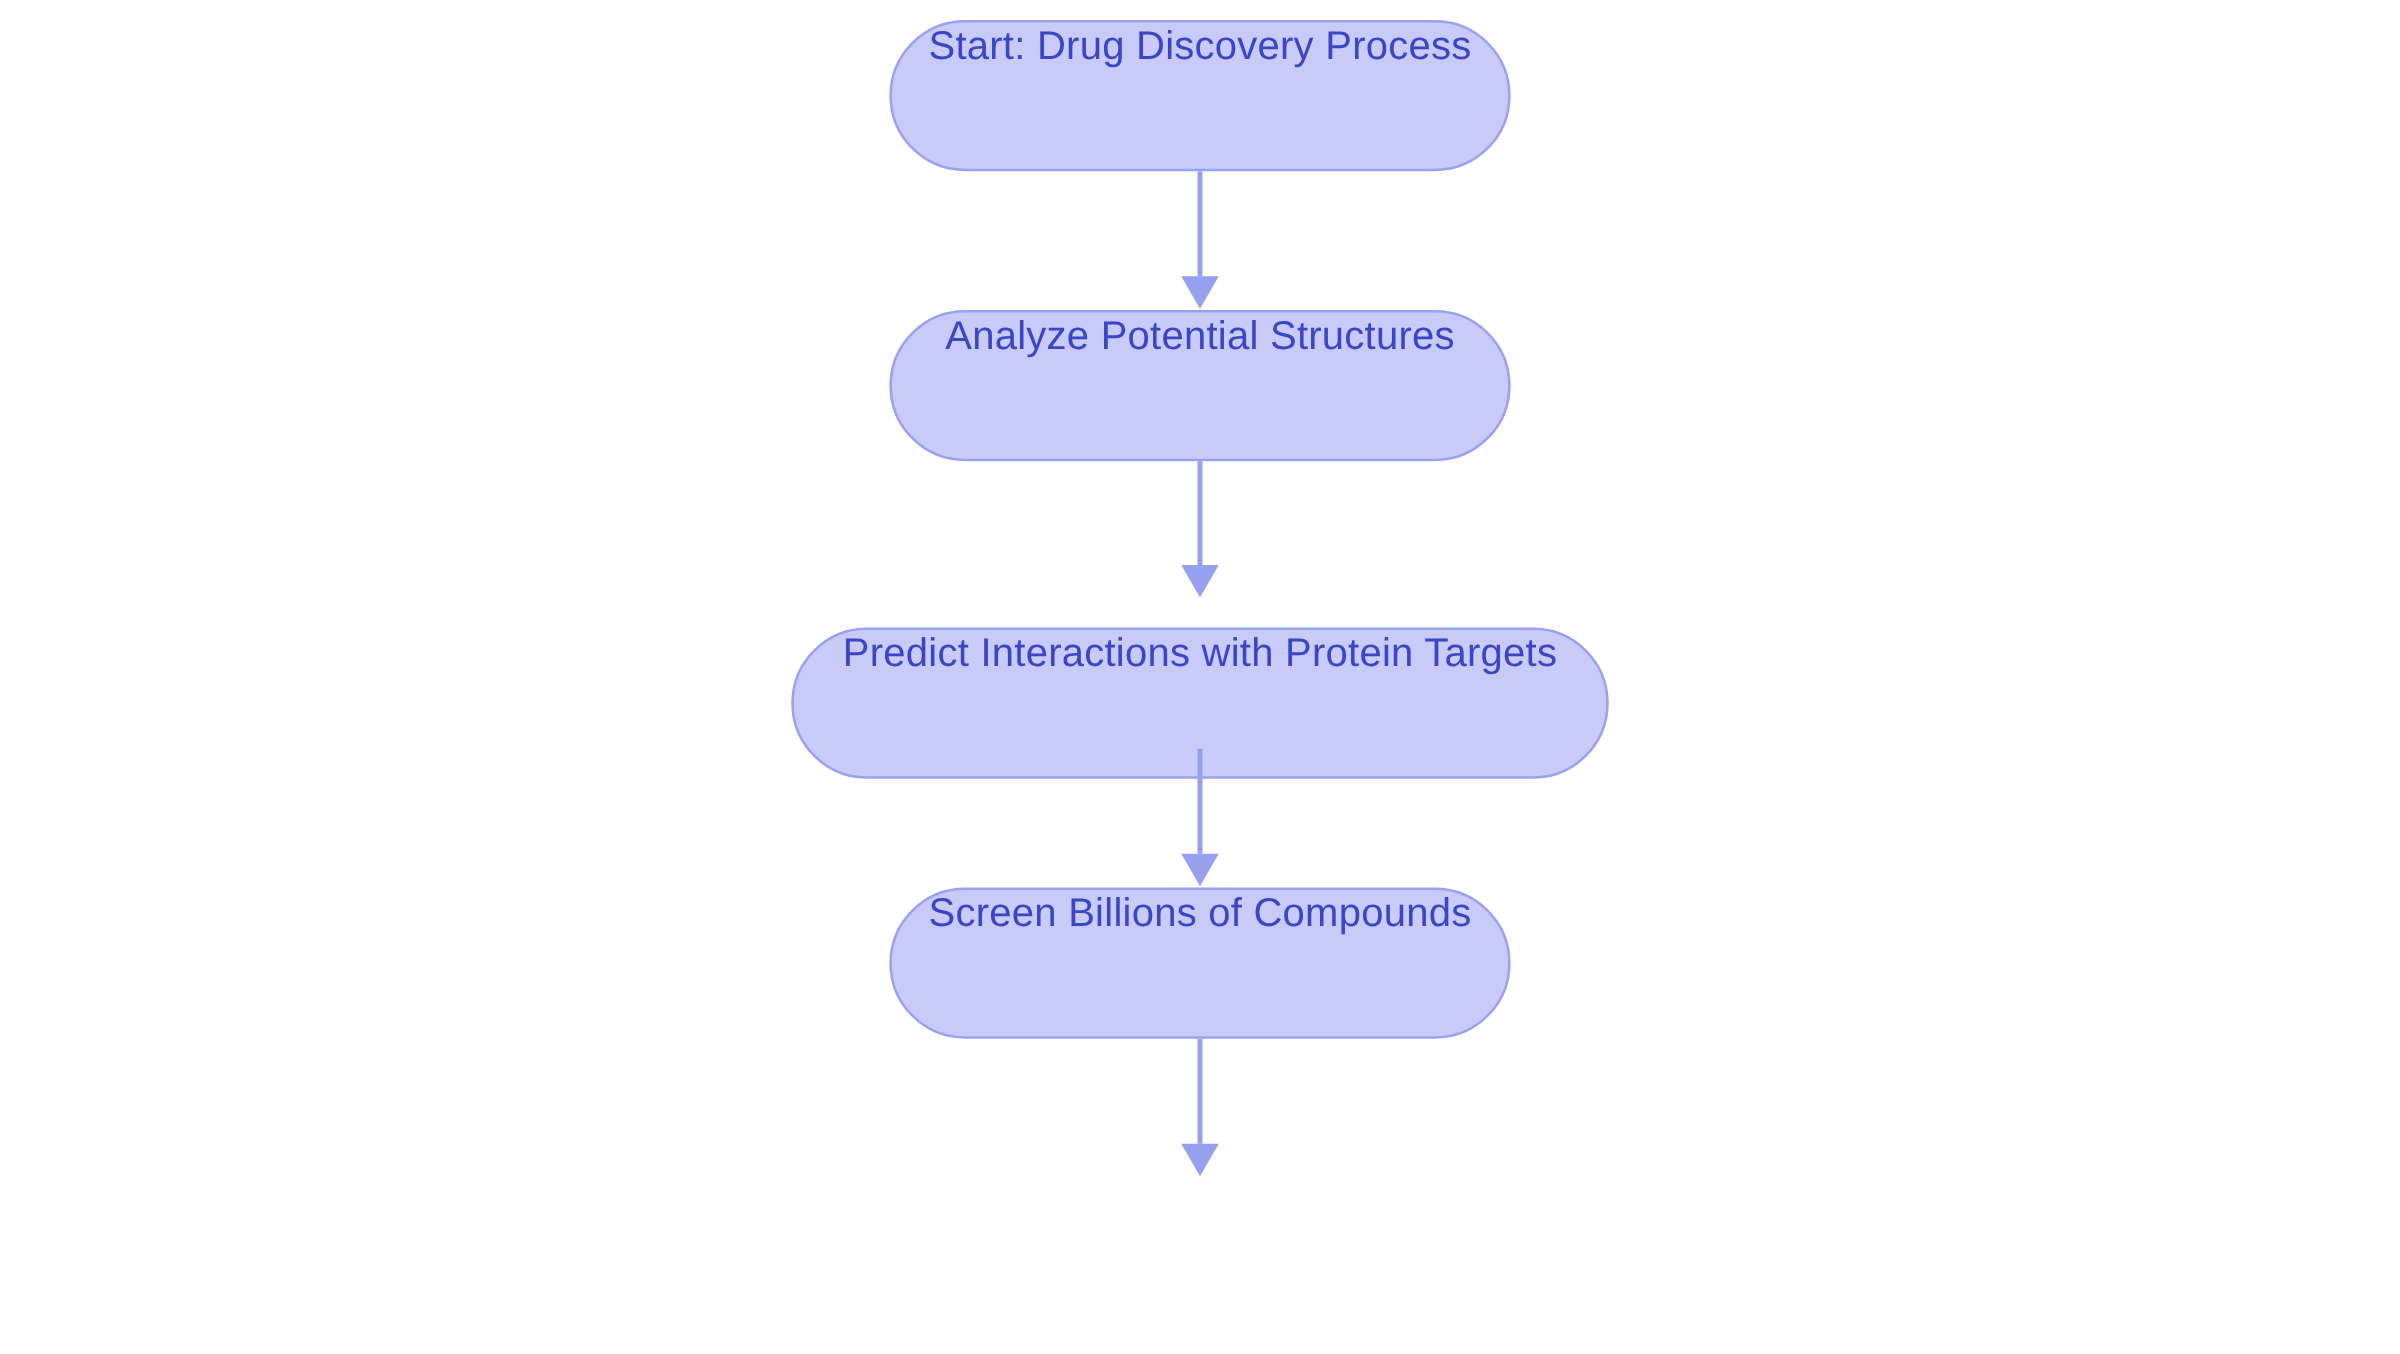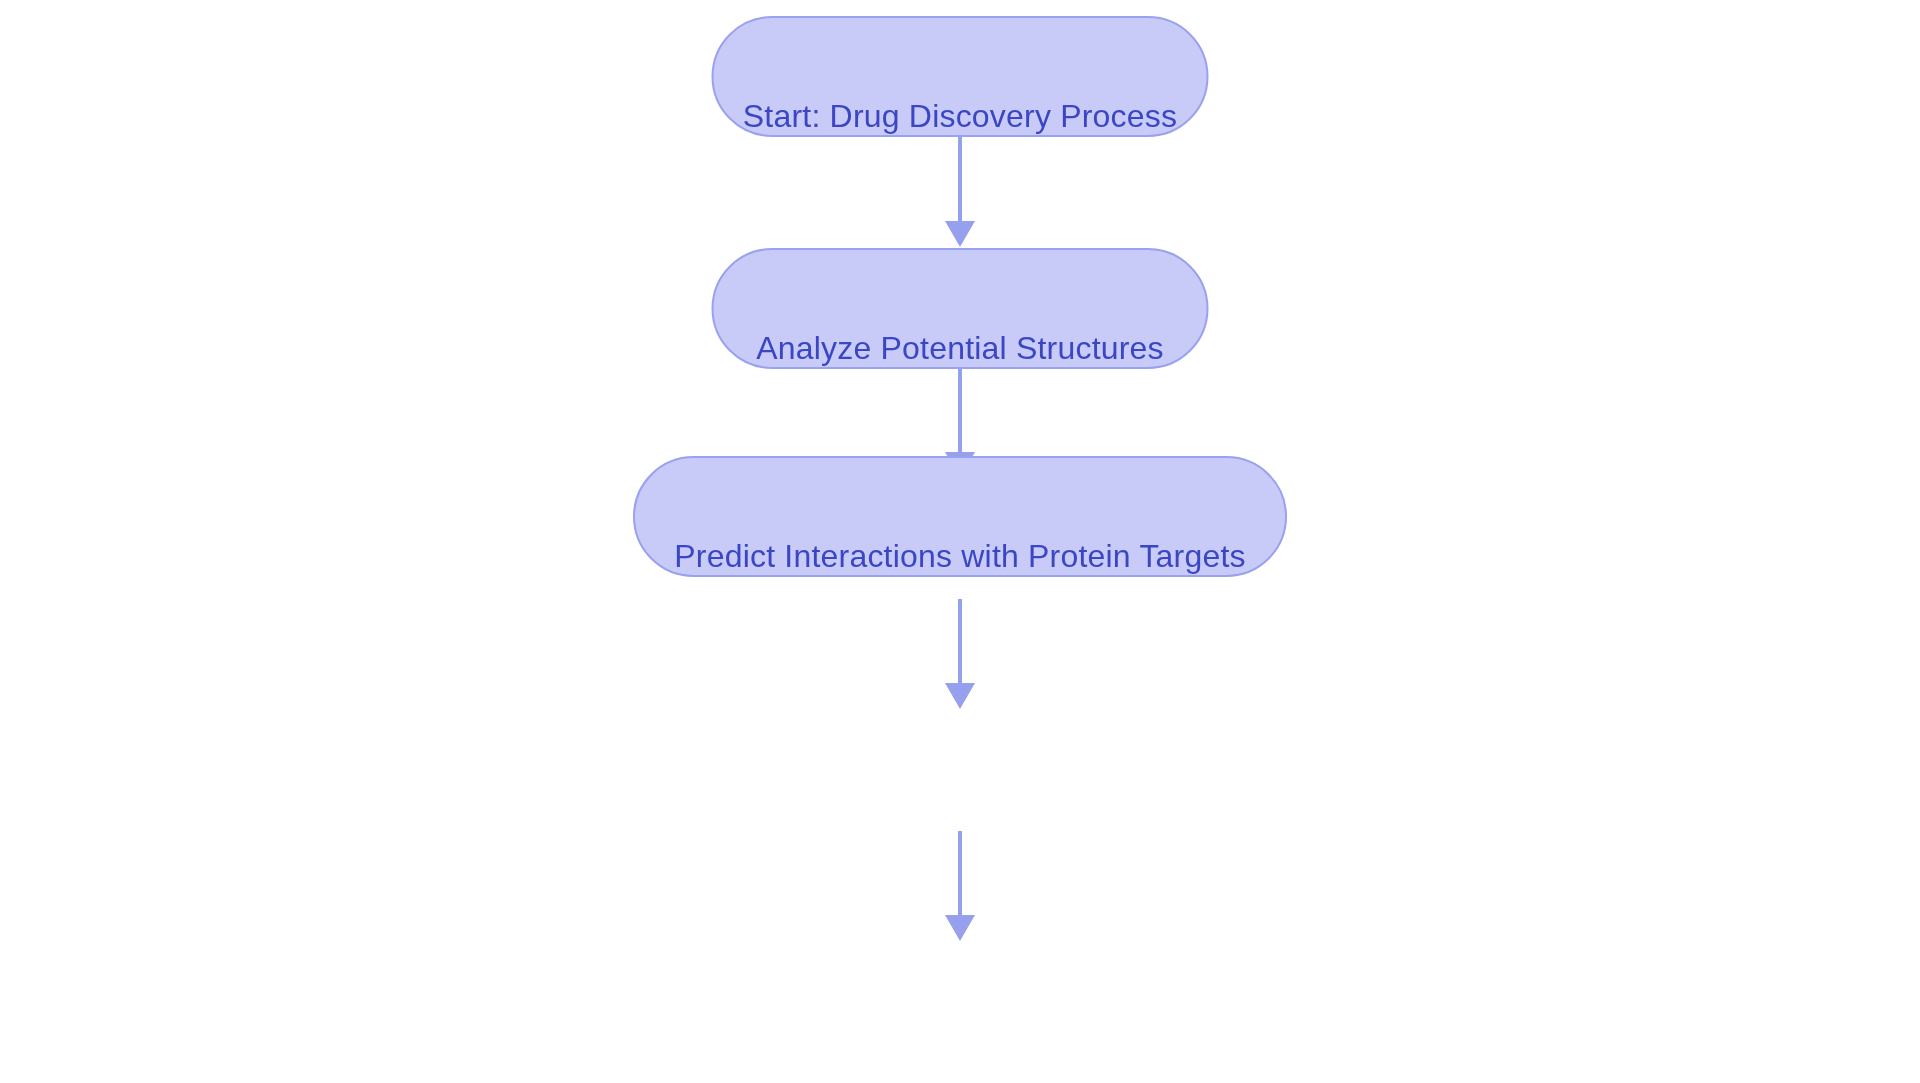--- a/index.html
+++ b/index.html
@@ -18,32 +18,32 @@
   .node {
     position: absolute;
     left: 50%;
     transform: translateX(-50%);
     height: 121px;
     box-sizing: border-box;
     background: var(--node-fill, #c8caf7);
     border: 2px solid var(--node-border, #9aa1ee);
     border-radius: 62px;
     display: flex;
-    align-items: flex-end;
+    align-items: flex-start;
     justify-content: center;
     text-align: center;
     color: var(--node-text, #3a46c3);
     font-size: 32px;
     letter-spacing: 0.2px;
     white-space: nowrap;
   }
   .node-1, .node-2, .node-4 { width: 497px; }
   .node-1 { top: 16px; }
   .node-2 { top: 248px; }
-  .node-3 { top: 456px; width: 654px; }
+  .node-3 { top: 502px; width: 654px; }
   .node-4 { top: 710px; }
   .node-5 { top: 941px; width: 563px; }
 
   .arrow {
     position: absolute;
     left: 50%;
     transform: translateX(-50%);
     display: flex;
     flex-direction: column;
     align-items: center;
@@ -92,20 +92,23 @@
 
   <div class="node node-3">
     <span>Predict Interactions with Protein Targets</span>
   </div>
 
   <div class="arrow arrow-3">
     <span class="shaft"></span>
     <span class="head"></span>
   </div>
 
+  <div class="node node-4">
+    <span>Screen Billions of Compounds</span>
+  </div>
 
   <div class="arrow arrow-4">
     <span class="shaft"></span>
     <span class="head"></span>
   </div>
 
 
 </div>
 
 </body></html>

